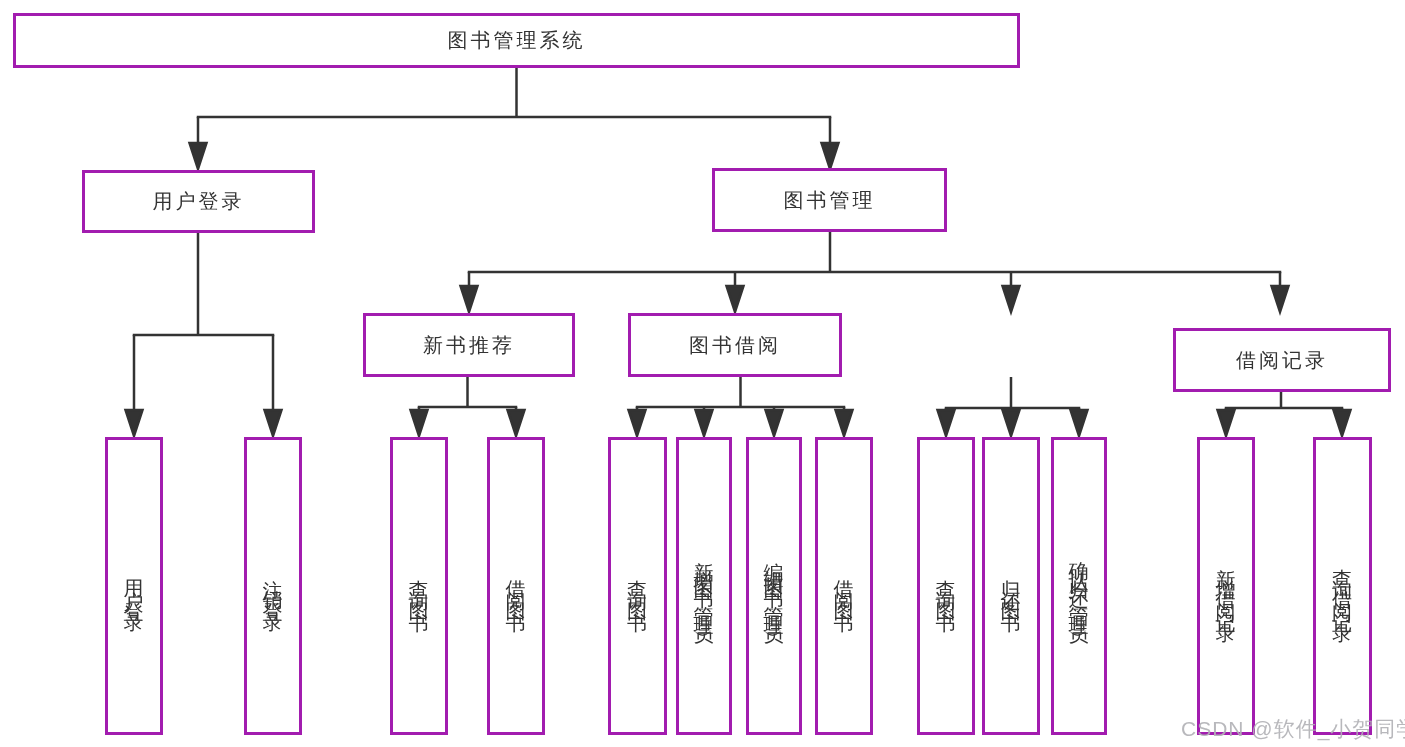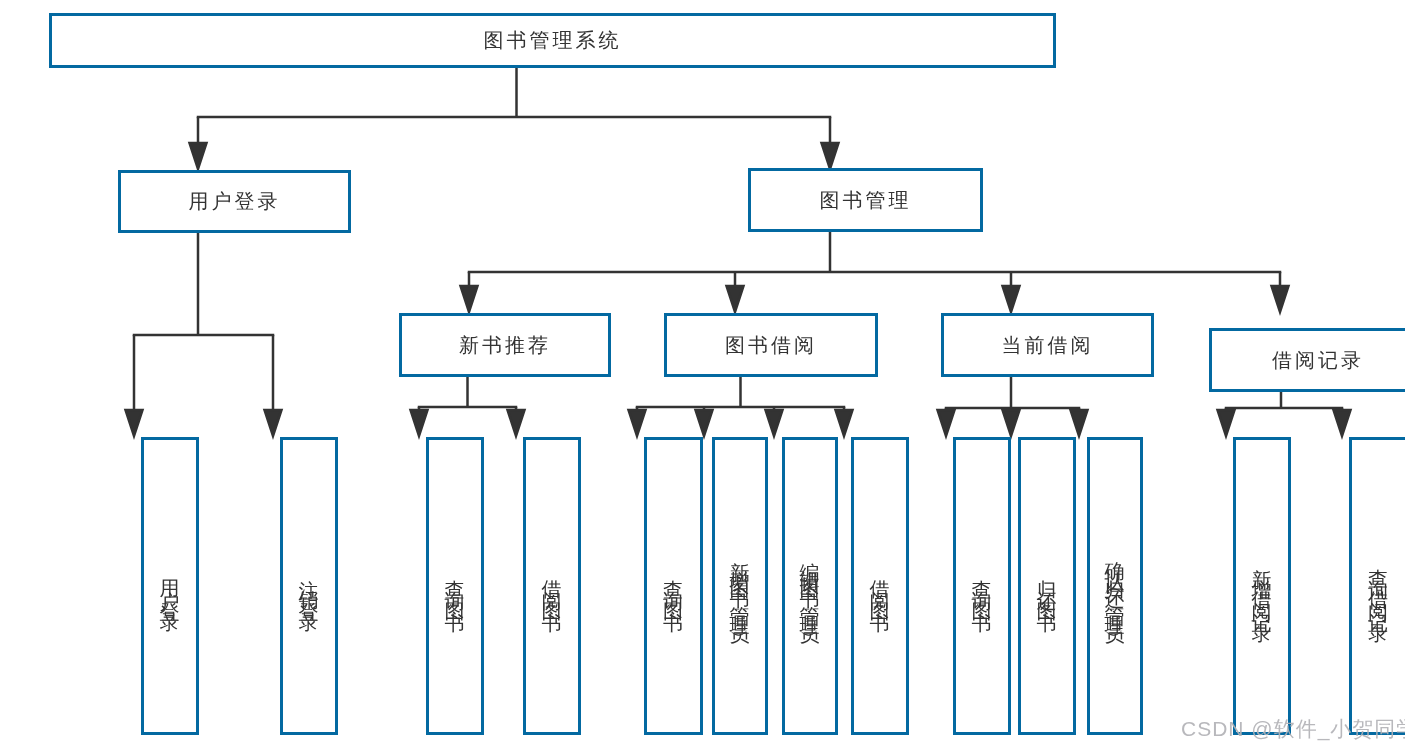--- a/index.html
+++ b/index.html
@@ -7,27 +7,26 @@
     position:relative;
     width:1405px;height:747px;
     background:#ffffff;
     font-family:"Liberation Sans","DejaVu Sans",sans-serif;
     overflow:hidden;
   }
   svg.connectors{position:absolute;left:0;top:0;z-index:0;}
   .node{
     position:absolute;
     box-sizing:border-box;
-    border:3px solid #0369a1;
+    border:3px solid #a21caf;
     background:#ffffff;
     display:flex;
     align-items:center;
     justify-content:center;
     z-index:1;
-    margin-left:36px;
   }
   .hlbl{
     font-size:20px;
     color:#333333;
     letter-spacing:3px;
     white-space:nowrap;
   }
   .vlbl{
     writing-mode:vertical-rl;
     font-size:20px;
@@ -136,23 +135,20 @@
   <div class="node" style="left:363px;top:313px;width:212px;height:64px">
     <span class="hlbl">新书推荐</span>
   </div>
 
   <div class="node" style="left:712px;top:168px;width:235px;height:64px">
     <span class="hlbl">图书管理</span>
   </div>
   <div class="node" style="left:628px;top:313px;width:214px;height:64px">
     <span class="hlbl">图书借阅</span>
   </div>
-  <div class="node" style="left:905px;top:313px;width:213px;height:64px">
-    <span class="hlbl">当前借阅</span>
-  </div>
   <div class="node" style="left:1173px;top:328px;width:218px;height:64px">
     <span class="hlbl">借阅记录</span>
   </div>
 
   <div class="node" style="left:105px;top:437px;width:58px;height:298px">
     <span class="vlbl">用户登录</span>
   </div>
   <div class="node" style="left:244px;top:437px;width:58px;height:298px">
     <span class="vlbl">注销登录</span>
   </div>

